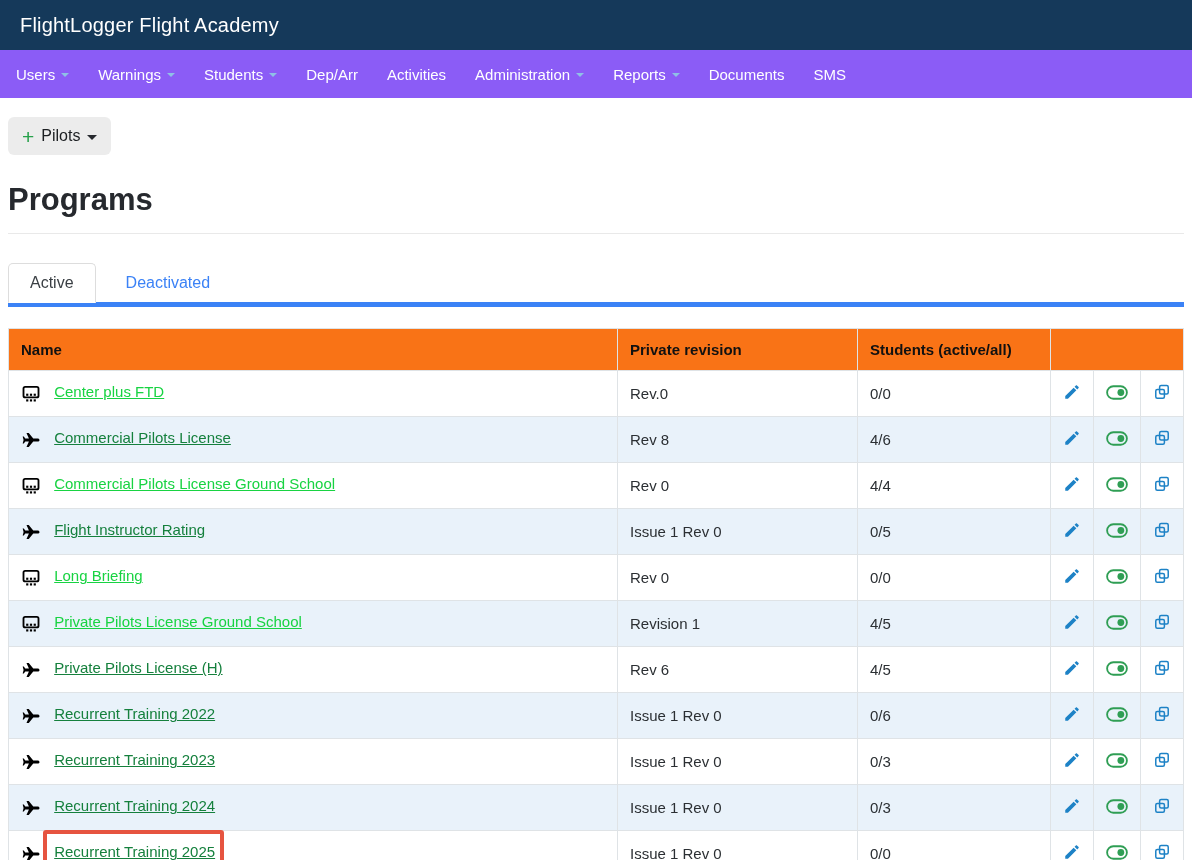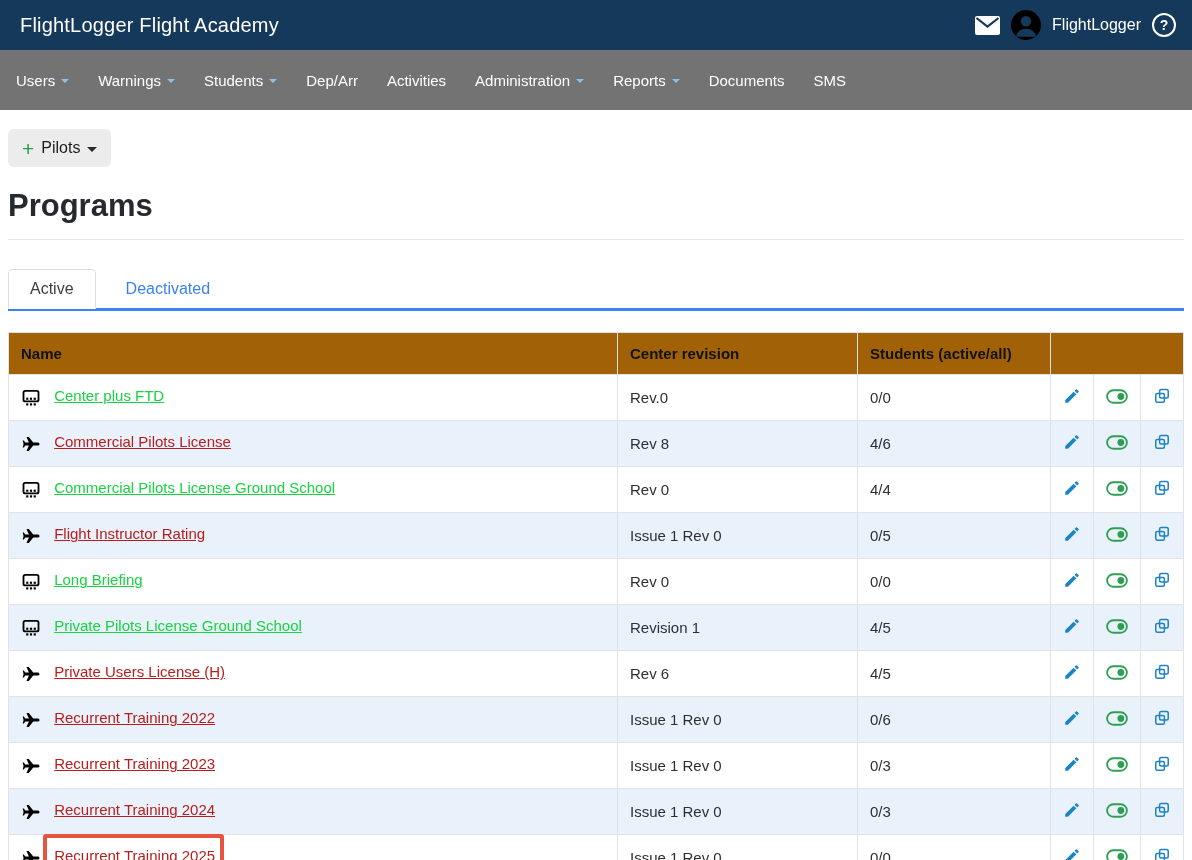--- a/index.html
+++ b/index.html
@@ -10,84 +10,67 @@
   .topbar { height:50px; background:#15395a; display:flex; align-items:center; padding:0 16px 0 20px; }
   .topbar-title { color:#fff; font-size:20px; letter-spacing:.2px; }
   .topbar-right { margin-left:auto; display:flex; align-items:center; gap:11px; }
   .env-icon svg { display:block; }
   .avatar { width:30px; height:30px; display:block; }
   .topbar-user { color:#fff; font-size:16px; }
   .help-circle { width:24px; height:24px; border:2px solid #fff; border-radius:50%; color:#fff;
     font-size:14px; font-weight:bold; display:flex; align-items:center; justify-content:center; cursor:pointer; }
 
   
-  .mainnav { height:60px; background:#737373; display:flex; align-items:center; padding:0 16px; gap:29px; }
+  .mainnav { height:48px; background:#8b5cf6; display:flex; align-items:center; padding:0 16px; gap:29px; }
   .nav-item { color:#fff; font-size:15px; display:flex; align-items:center; gap:6px; cursor:pointer; white-space:nowrap; }
   .caret-dn { width:0; height:0; border-left:4px solid transparent; border-right:4px solid transparent; border-top:4px solid #8fc0e6; margin-top:2px; }
   .caret-dark { width:0; height:0; border-left:5px solid transparent; border-right:5px solid transparent; border-top:5px solid #26292e; margin-left:7px; margin-top:2px; }
 
   main { padding:0 8px; }
 
   
   .create-btn { margin-top:19px; height:38px; background:#ececec; border:none; border-radius:6px;
     padding:0 14px; font-size:16px; font-family:inherit; color:#1b1e21; display:inline-flex; align-items:center; cursor:pointer; }
   .plus-glyph { color:#27a14b; font-size:21px; font-weight:400; margin-right:7px; line-height:1; }
 
   
-  h1.page-title { font-size:31px; font-weight:bold; margin:21px 0 15px 0; color:#26292e; }
+  h1.page-title { font-size:31px; font-weight:bold; margin:27px 0 15px 0; color:#26292e; }
   hr.head-rule { border:none; border-top:1px solid #e9e9e9; margin:0 0 29px 0; }
 
   
-  .tabs { display:flex; border-bottom:3px solid #3b82f6; margin-bottom:21px; }
+  .tabs { display:flex; border-bottom:5px solid #3b82f6; margin-bottom:21px; }
   .tab { padding:10px 21px; font-size:16px; cursor:pointer; border:1px solid transparent; border-radius:5px 5px 0 0; margin-bottom:-1px; }
   .tab.active { background:#fff; border-color:#ddd #ddd #fff #ddd; color:#3a3f44; }
   .tab.inactive { color:#3b82f6; margin-left:8px; }
 
   
   table.programs { width:100%; border-collapse:collapse; font-size:15px; }
   .programs th, .programs td { border:1px solid #dfe3e6; padding:12px 12px; text-align:left; vertical-align:middle; }
-  .programs th { background:#a16207; font-weight:bold; color:#111;margin-left:23px; }
+  .programs th { background:#f97316; font-weight:bold; color:#111;margin-left:23px; }
   .programs td { color:#2b2f33; }
   .programs tr.alt td { background:#e9f2fa; }
   .col-rev { width:240px; }
   .col-stu { width:193px; }
   .icon-cell { width:36px; text-align:center; padding:12px 6px; }
   .name-cell .row-icon { display:inline-block; vertical-align:middle; margin-right:9px; width:20px; height:20px; }
   .name-cell .row-icon svg { display:block; }
   .prog-link { text-decoration:underline; }
   .prog-link.green { color:#18d342;text-align:center; }
-  .prog-link.blue  { color:#b91c1c; }
+  .prog-link.blue  { color:#15803d; }
   .prog-link.highlighted { position:relative; }
   .prog-link.highlighted::after { content:""; position:absolute; left:-11px; right:-9px; top:-13px; bottom:-12px;
     border:4px solid #e65440; border-radius:3px; pointer-events:none; }
   .action-icon { display:inline-block; cursor:pointer; }
   .action-icon svg { display:block; margin:0 auto; }
 </style>
 </head>
 <body>
 
 <header class="topbar">
   <div class="topbar-title">FlightLogger Flight Academy</div>
-  <div class="topbar-right">
-    <span class="env-icon">
-      <svg width="25" height="19" viewBox="0 0 25 19">
-        <rect x="0" y="0" width="25" height="19" rx="2" fill="#fff"></rect>
-        <path d="M1.5 2 L12.5 10.5 L23.5 2" fill="none" stroke="#15395a" stroke-width="2.2"></path>
-      </svg>
-    </span>
-    <span class="avatar">
-      <svg width="30" height="30" viewBox="0 0 32 32">
-        <circle cx="16" cy="16" r="16" fill="#000"></circle>
-        <circle cx="16" cy="12" r="5.6" fill="#15395a"></circle>
-        <path d="M5.5 28.5a10.5 8.5 0 0 1 21 0z" fill="#15395a"></path>
-      </svg>
-    </span>
-    <span class="topbar-user">FlightLogger</span>
-    <span class="help-circle">?</span>
-  </div>
 </header>
 
 <nav class="mainnav">
     <div class="nav-item">
     <span>Users</span>
     <span class="caret-dn"></span>
   </div>
     <div class="nav-item">
     <span>Warnings</span>
     <span class="caret-dn"></span>
@@ -139,21 +122,21 @@
   <div class="tabs">
       <div class="tab active">Active</div>
       <div class="tab inactive">Deactivated</div>
     </div>
 
   
   <table class="programs">
     <thead>
       <tr>
         <th>Name</th>
-        <th class="col-rev">Center revision</th>
+        <th class="col-rev">Private revision</th>
         <th class="col-stu">Students (active/all)</th>
         <th colspan="3"></th>
       </tr>
     </thead>
     <tbody>
         <tr>
     <td class="name-cell">
       <span class="row-icon">
         <svg width="20" height="20" viewBox="0 0 24 24">
           <rect x="3" y="3.5" width="18" height="12.5" rx="2" fill="none" stroke="#000" stroke-width="2.2"></rect>
@@ -393,21 +376,21 @@
     </td>
   </tr>
         <tr>
     <td class="name-cell">
       
       <span class="row-icon">
         <svg width="20" height="20" viewBox="0 0 24 24">
           <path fill="#000" d="M22.2 12c0-1.1-1-1.9-2.4-1.9h-5.1L9.3 3.6H6.6l2.9 6.5H5.1L3.4 7.9H2l1.1 4.1L2 16.1h1.4l1.7-2.2h4.4l-2.9 6.5h2.7l5.4-6.5h5.1c1.4 0 2.4-.8 2.4-1.9z"></path>
         </svg>
       </span>
-      <a href="#" class="prog-link blue">Private Users License (H)</a>
+      <a href="#" class="prog-link blue">Private Pilots License (H)</a>
     </td>
     <td>Rev 6</td>
     <td>4/5</td>
     <td class="icon-cell">
       <span class="action-icon">
         <svg width="18" height="18" viewBox="0 0 24 24">
           <path fill="#1d82c6" d="M3 17.4V21h3.6L17.8 9.8 14.2 6.2 3 17.4zM20.8 6.8c.4-.4.4-1 0-1.4l-2.2-2.2c-.4-.4-1-.4-1.4 0l-1.8 1.8 3.6 3.6 1.8-1.8z"></path>
         </svg>
       </span>
     </td>

